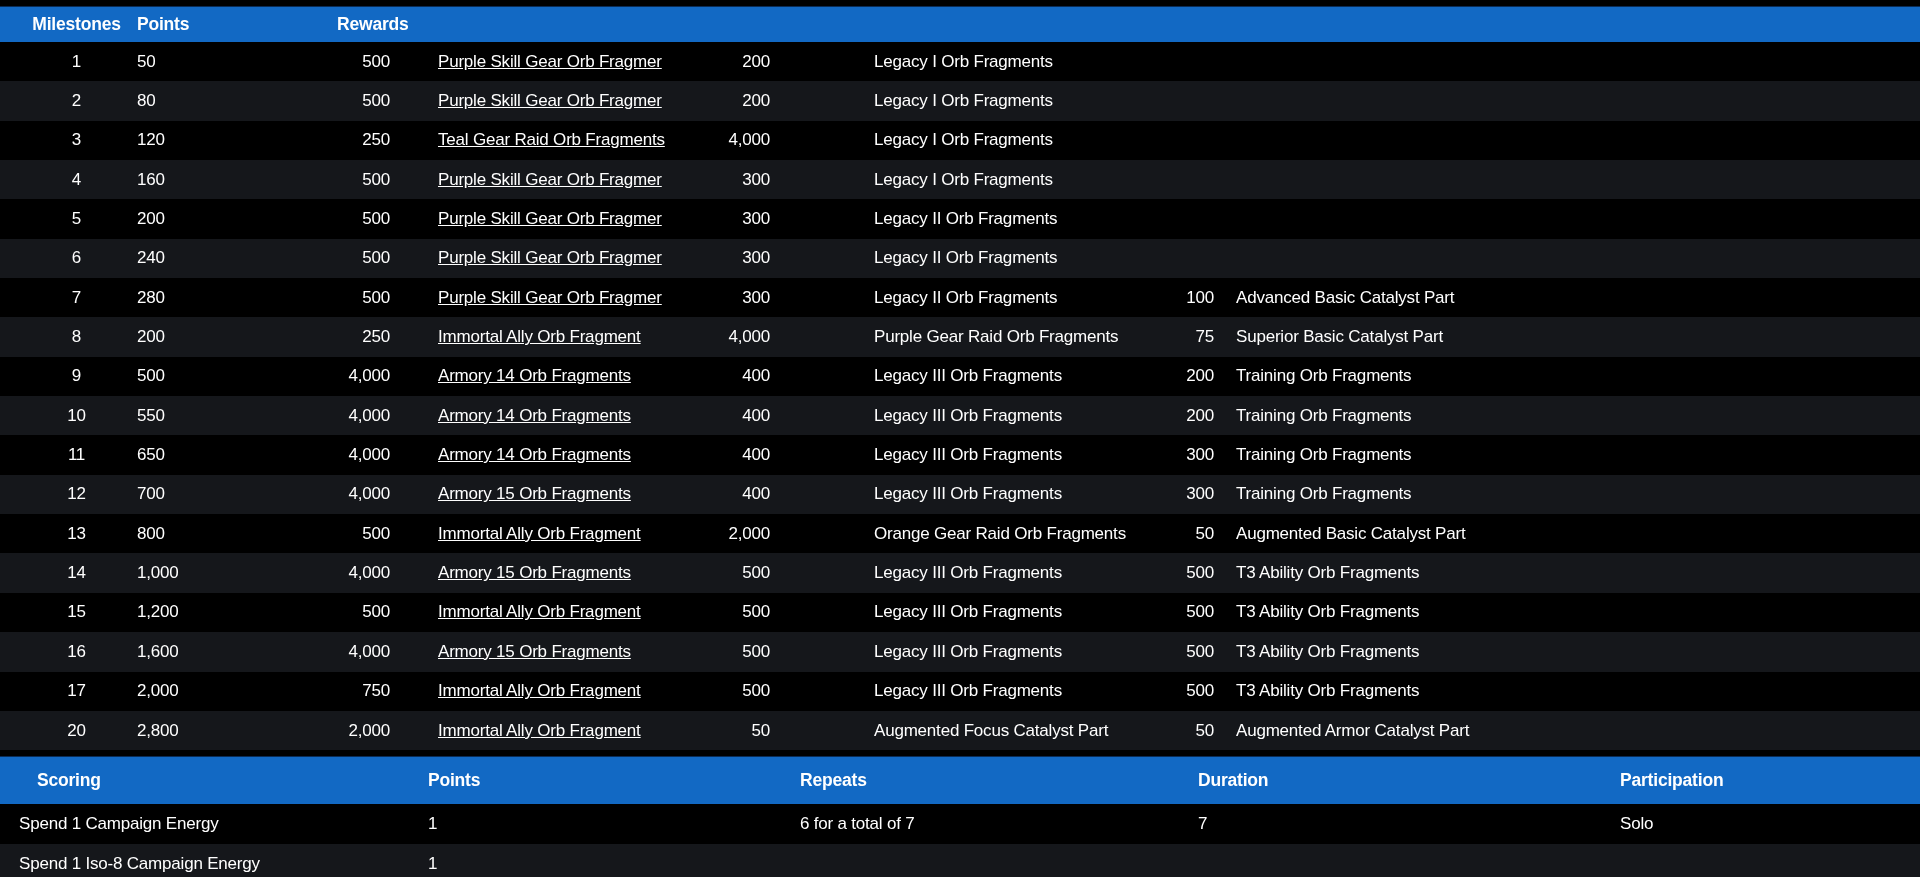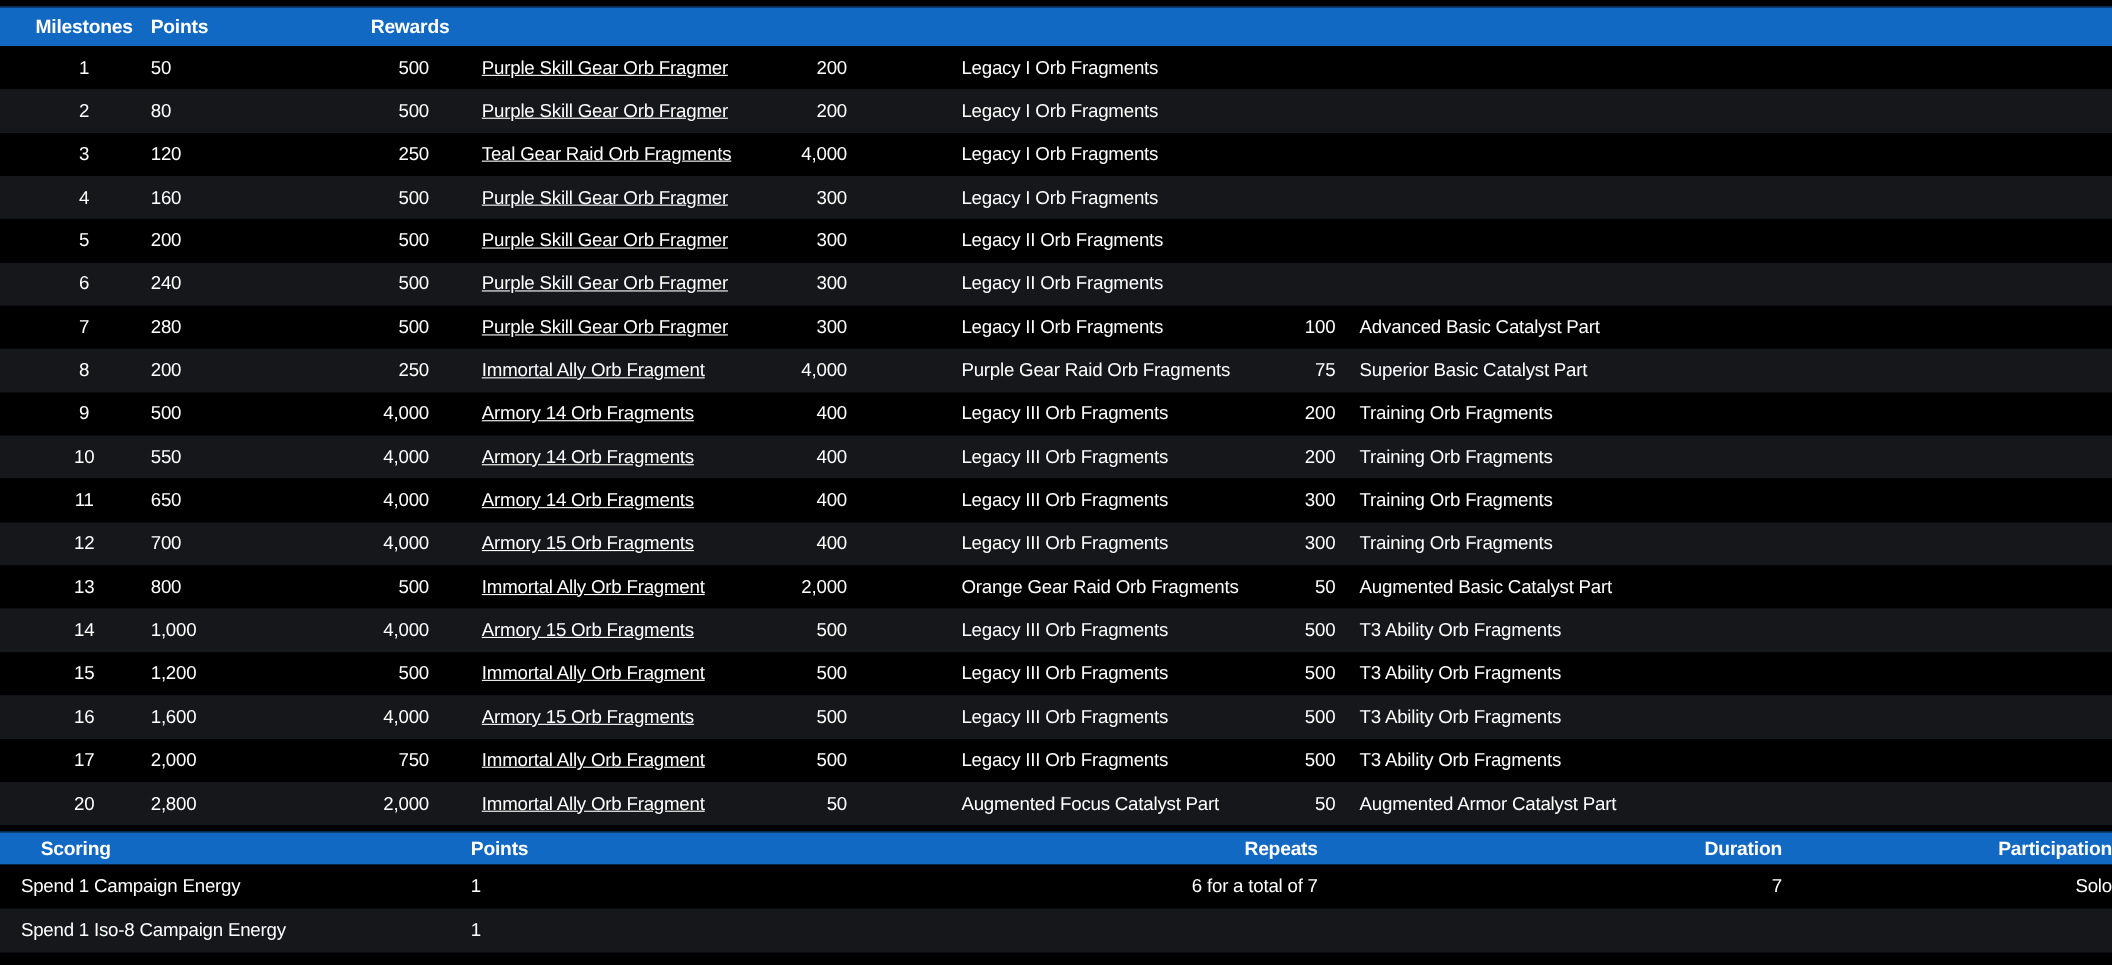--- a/index.html
+++ b/index.html
@@ -49,32 +49,32 @@
 
   
   .s-header, .s-row {
     display: grid;
     grid-template-columns: 427px 373px 398px 422px 300px;
     align-items: center;
     width: 1920px;
   }
   .s-header {
     margin-top: 6px;
-    height: 30px;
+    height: 48px;
     background: var(--accent);
     font-weight: bold;
     font-size: 17.5px;
     border-top: 1px solid #0b2c55;
   }
   .s-row { height: 40px; font-size: 17px; background: var(--row-base); }
   .s-row.alt { background: var(--row-alt); }
   .s-header .sc1 { padding-left: 37px; }
   .s-row .sc1 { padding-left: 19px; white-space: nowrap; }
   .sc2 { padding-left: 1px; white-space: nowrap; }
-  .sc3, .sc4, .sc5 { text-align: right; white-space: nowrap; }
+  .sc3, .sc4, .sc5 { text-align: left; white-space: nowrap; }
 </style>
 </head>
 <body>
 
 <div class="page">
 
   <div>
     <div class="m-header">
       <div class="c1">Milestones</div>
       <div class="c2">Points</div>

